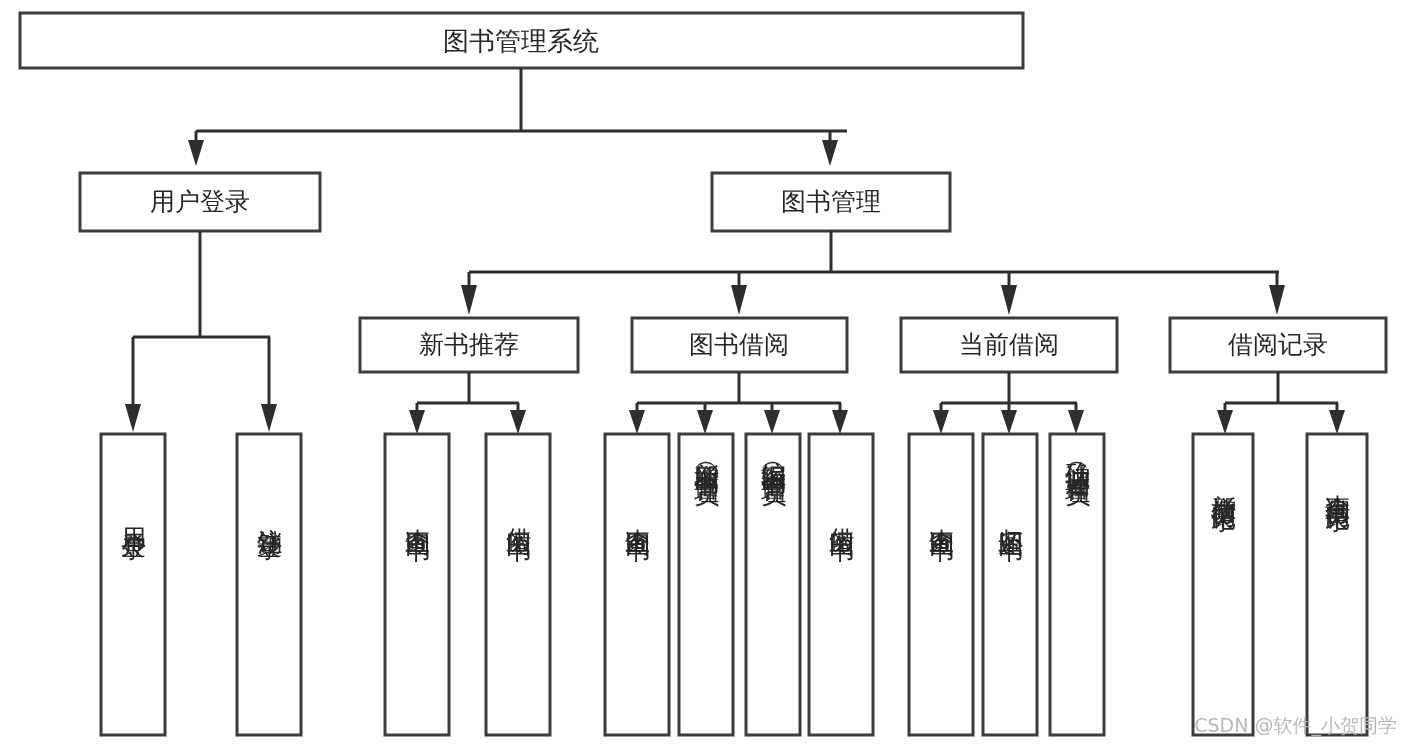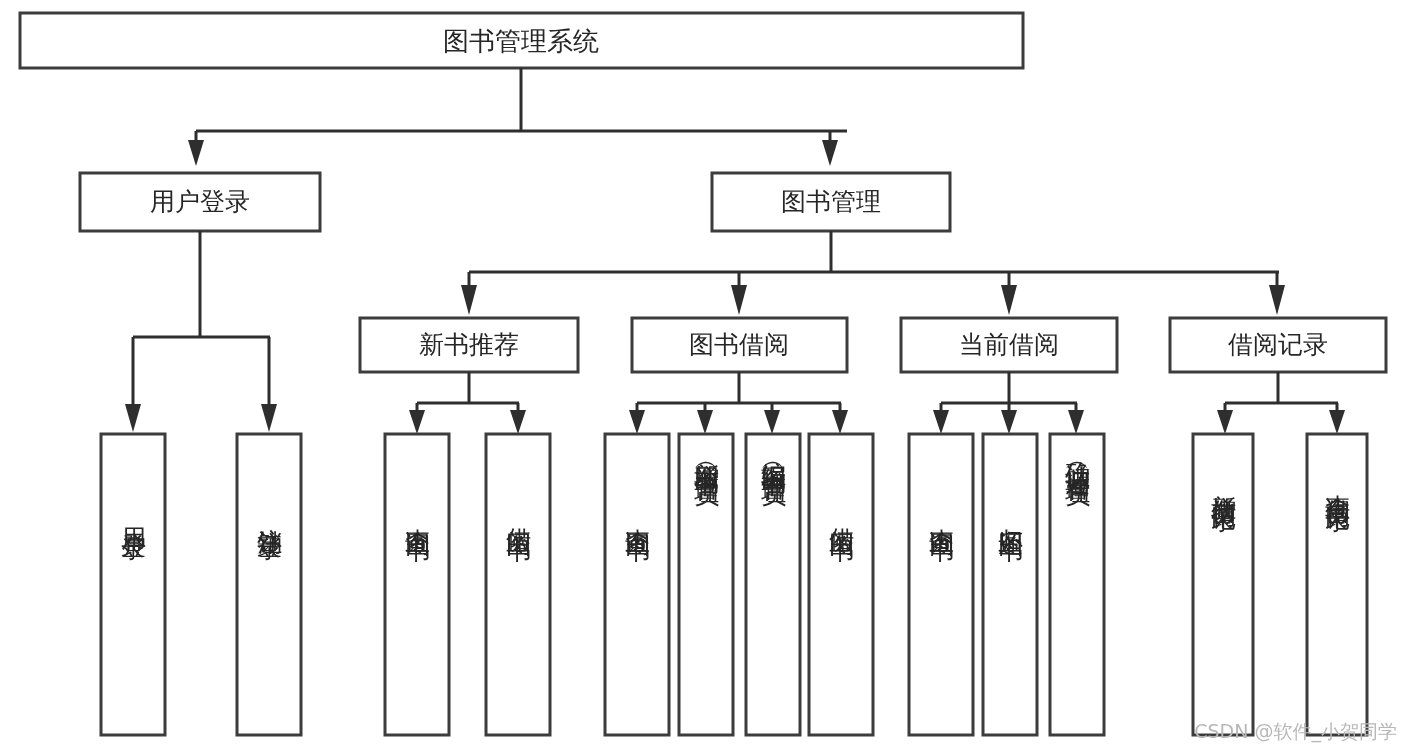--- a/index.html
+++ b/index.html
@@ -71,21 +71,21 @@
     font-family: "DejaVu Sans", "Liberation Sans", sans-serif;
     font-size: 25px;
     line-height: 1.05;
     letter-spacing: 3px;
     color: #262626;
     white-space: nowrap;
   }
   .watermark {
     position: absolute;
     right: 8px;
-    bottom: 1px;
+    bottom: 7px;
     font-family: "DejaVu Sans", "Liberation Sans", sans-serif;
     font-size: 19px;
     color: #b8b8b8;
     white-space: nowrap;
     user-select: none;
     margin-left: 10px;
   }
 </style>
 </head>
 <body>

